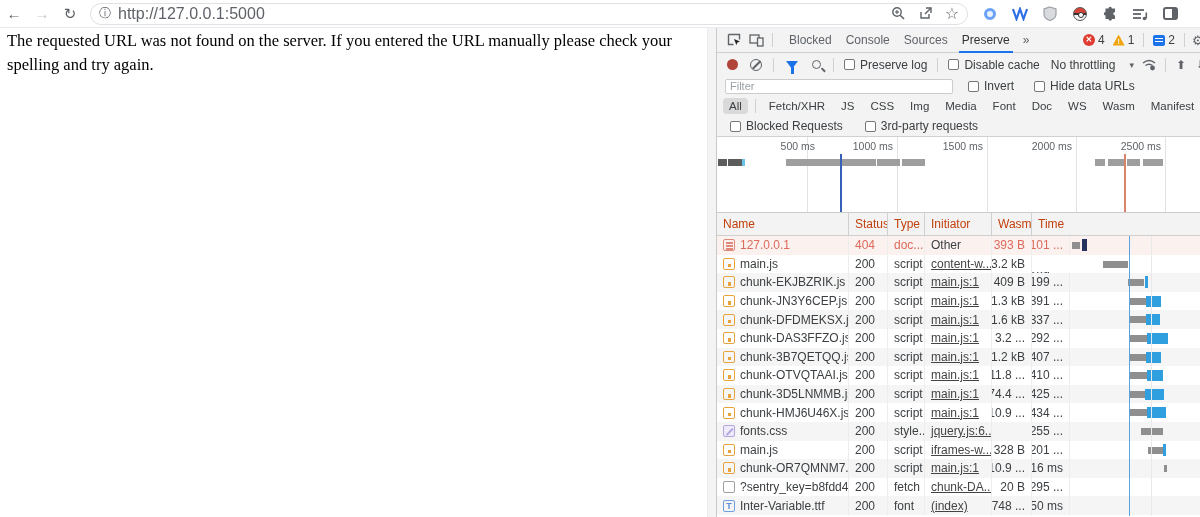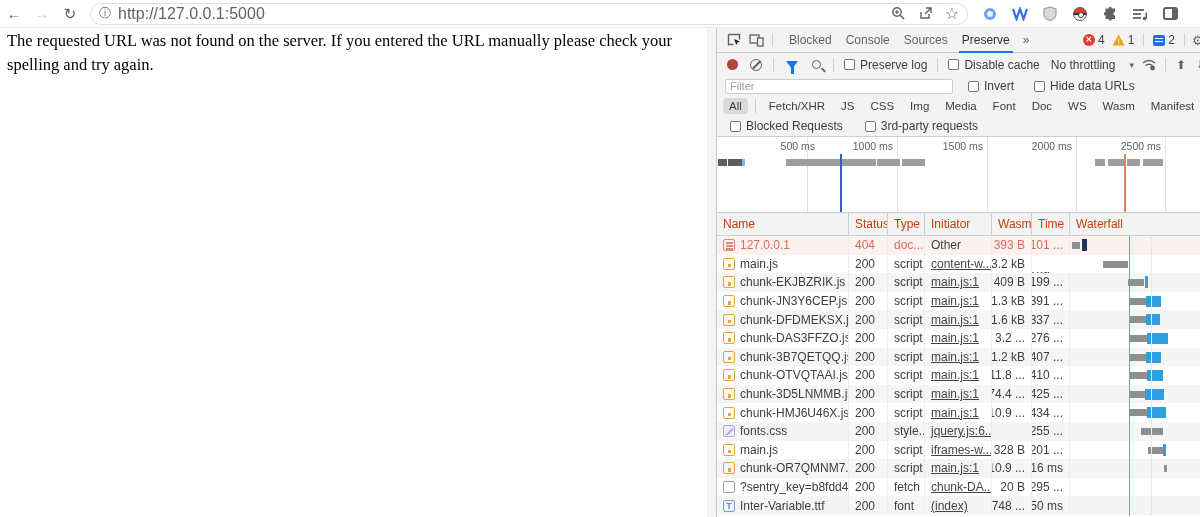--- a/index.html
+++ b/index.html
@@ -327,21 +327,20 @@
     </div>
 
   <div class="dt-table">
     <div class="dt-thead" id="dt-thead">
         <div class="th" style="width: 132px;">Name</div>
         <div class="th" style="width: 39px;">Status</div>
         <div class="th" style="width: 37px;">Type</div>
         <div class="th" style="width: 67px;">Initiator</div>
         <div class="th" style="width: 40px;">Wasm</div>
         <div class="th" style="width: 38px;">Time</div>
-        <div class="th" style="width: 130px;">Waterfall</div>
       </div>
     <div class="dt-tbody" id="dt-tbody">
         <div class="dt-row error-row">
           <div class="td ec" style="width: 132px;">
             <span class="ficon fi-doc"></span>
             <span>127.0.0.1</span>
           </div>
           <div class="td ec" style="width: 39px;">404</div>
           <div class="td ec" style="width: 37px;">doc...</div>
           <div class="td" style="width: 67px;">
@@ -425,21 +424,21 @@
           <div class="td ec" style="width: 132px;">
             <span class="ficon fi-js"></span>
             <span>chunk-DAS3FFZO.js</span>
           </div>
           <div class="td ec" style="width: 39px;">200</div>
           <div class="td ec" style="width: 37px;">script</div>
           <div class="td" style="width: 67px;">
             <span class="link">main.js:1</span>
           </div>
           <div class="td r ec" style="width: 40px;">3.2 ...</div>
-          <div class="td r ec" style="width: 38px;">276 ...</div>
+          <div class="td r ec" style="width: 38px;">292 ...</div>
           <div class="wf-cell" style="width: 130px;">
             <div class="wf-bar wf-gray" style="left: 60px; width: 17px;"></div>
             <div class="wf-bar wf-blue" style="left: 77px; width: 21px;"></div>
           </div>
         </div>
         <div class="dt-row">
           <div class="td ec" style="width: 132px;">
             <span class="ficon fi-js"></span>
             <span>chunk-3B7QETQQ.js</span>
           </div>

